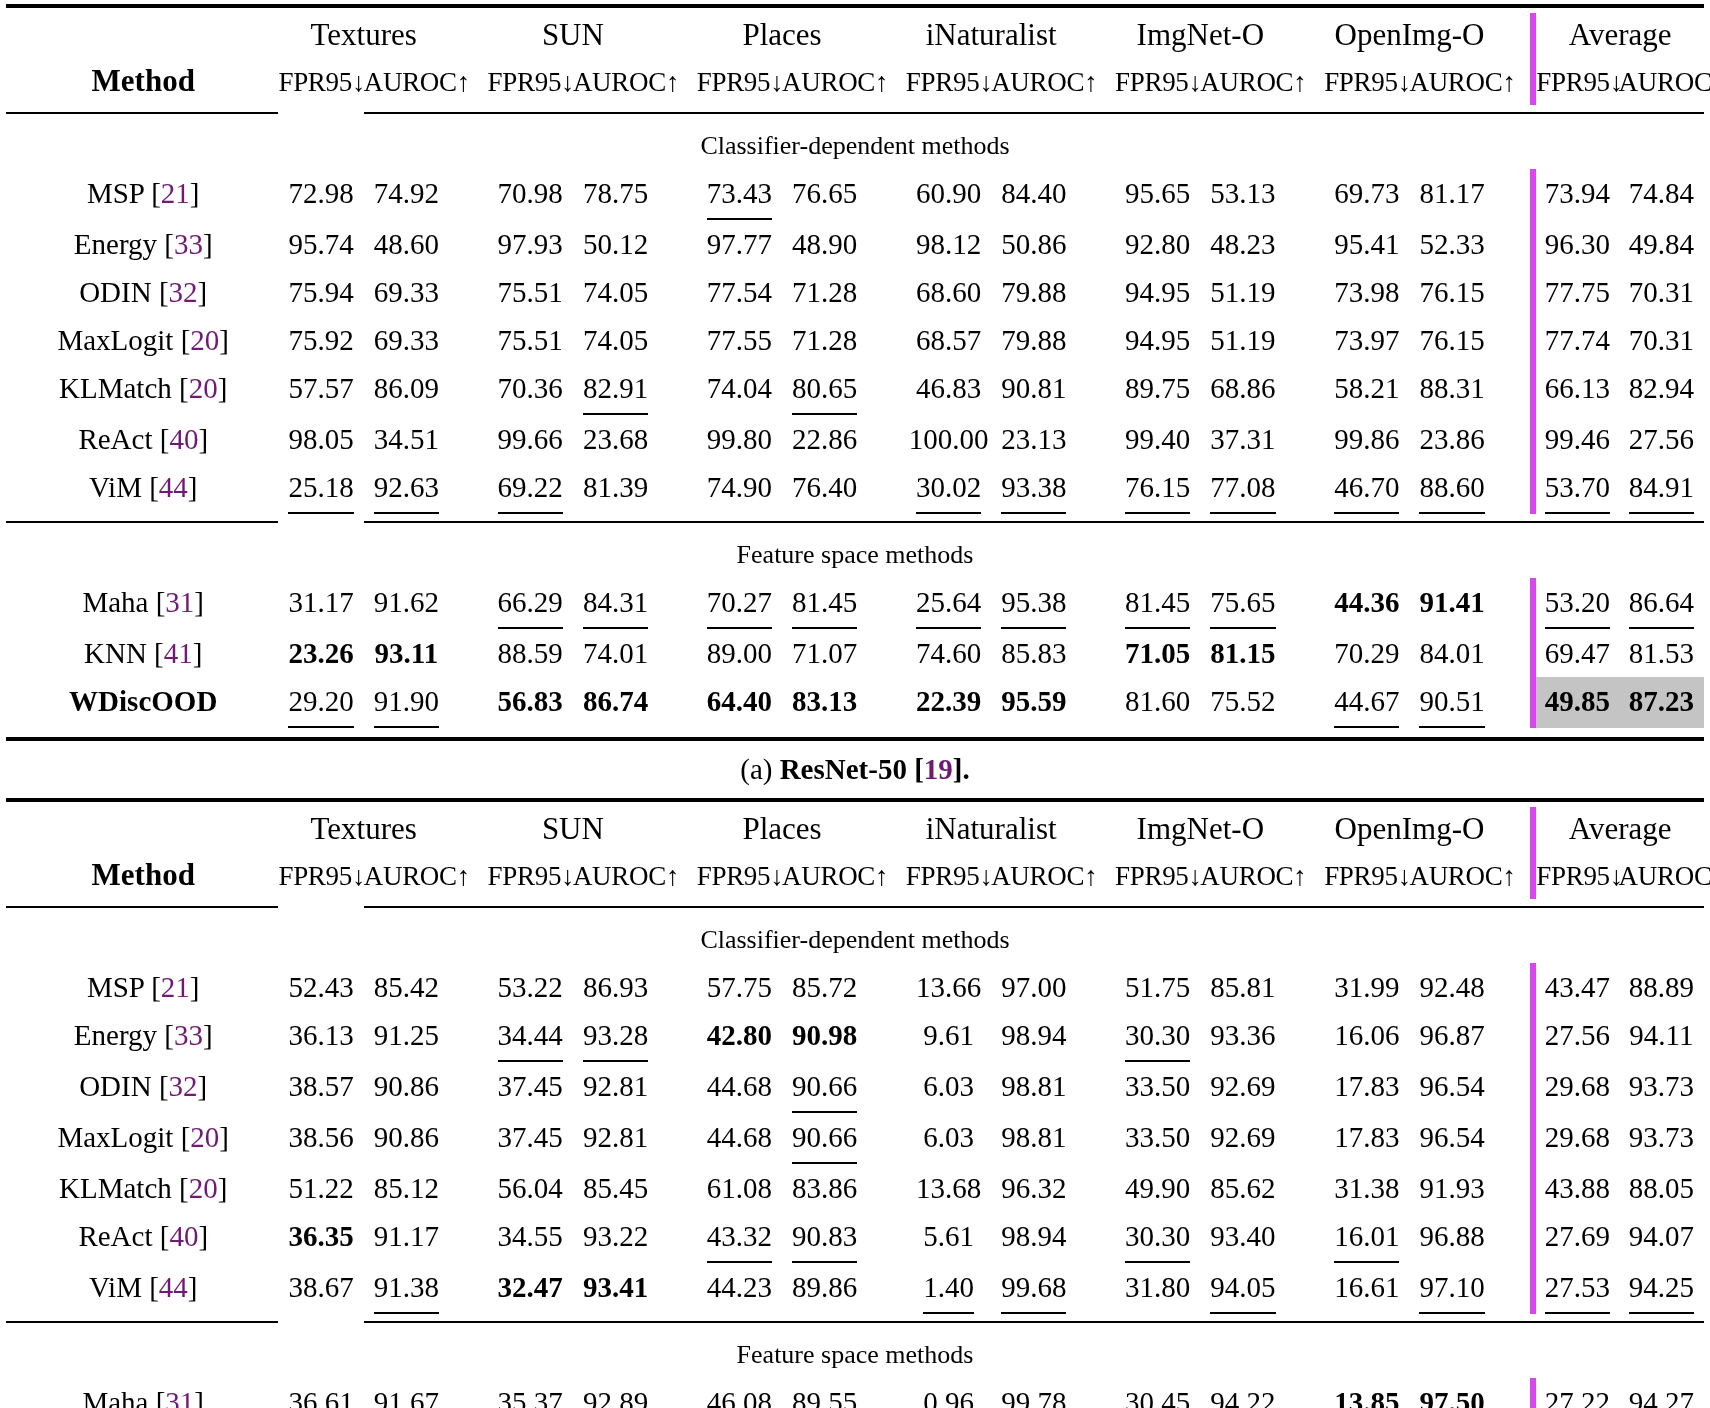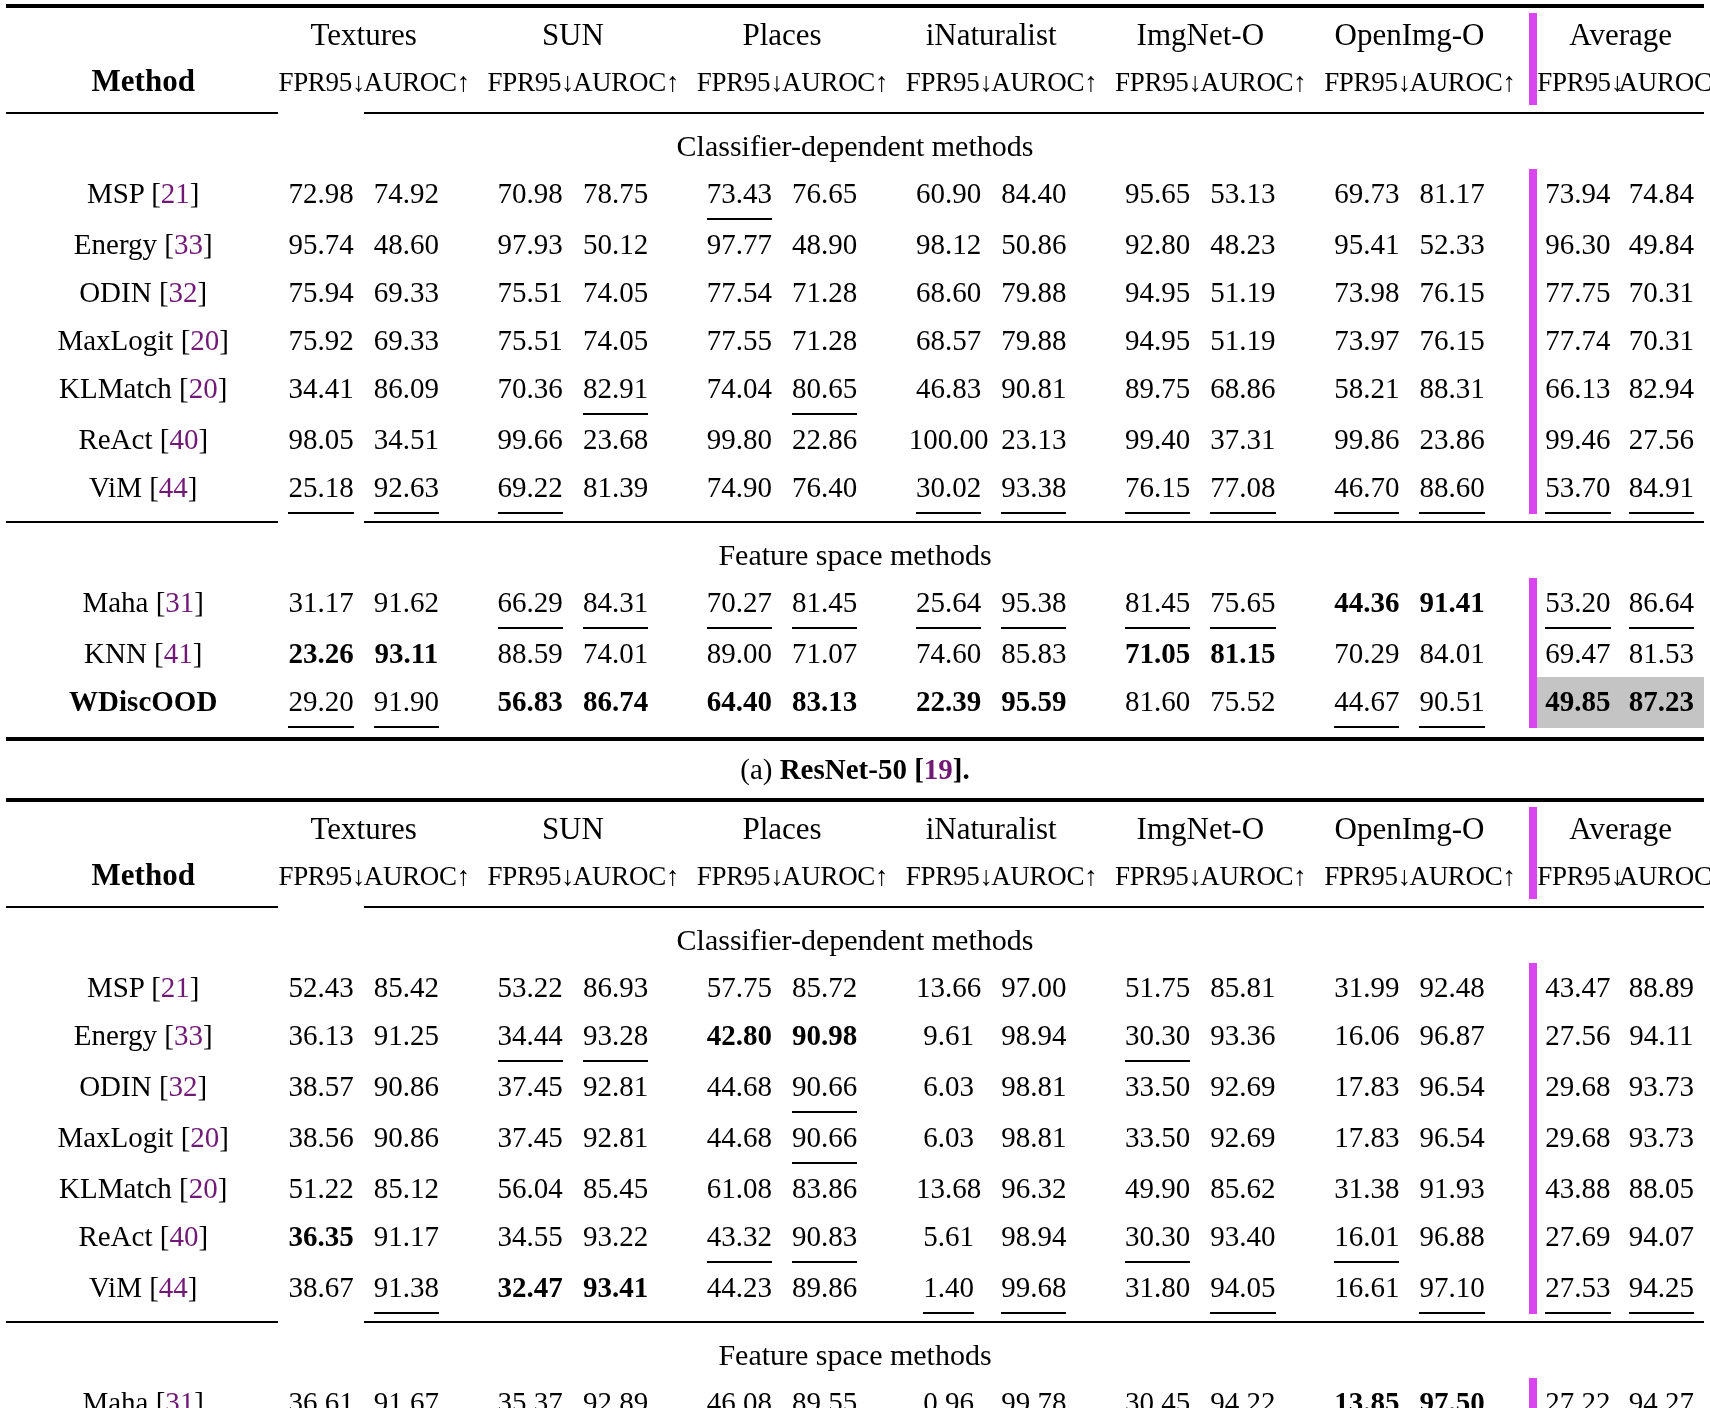--- a/index.html
+++ b/index.html
@@ -41,21 +41,21 @@
   col.c-gap    { width: 28px; }
 
   
   .rule-thick td, .rule-thick th { border-bottom: 4px solid #000; height: 4px; line-height: 0; font-size: 0; }
   .rule-thin td, .rule-thin th { border-bottom: 2px solid #000; height: 2px; line-height: 0; font-size: 0; }
   .spacer-sm td { height: 9px; line-height: 0; font-size: 0; }
   .spacer-xs td { height: 5px; line-height: 0; font-size: 0; }
 
   .grouphead {
     font-weight: bold;
-    font-size: 30px;
+    font-size: 26px;
     height: 46px;
     line-height: 46px;
   }
   .dsname {
     font-weight: bold;
     font-size: 31px;
     height: 44px;
     line-height: 44px;
   }
   .metric {
@@ -79,21 +79,21 @@
   }
   .bold { font-weight: bold; }
   .uline {
     display: inline-block;
     border-bottom: 2px solid #000;
     padding-bottom: 10px;
     line-height: 1;
   }
   .cite { color: #701a75; }
   .hl { background: #c4c4c4; }
-  .vbar { border-left: 8px solid #d946ef; }
+  .vbar { border-left: 6px solid #d946ef; }
   .caption {
     text-align: center;
     font-size: 29px;
     padding-top: 12px;
     padding-bottom: 8px;
   }
   .caption b { font-weight: bold; }
   td.norule { border-bottom: none; }
 </style>
 </head>
@@ -273,21 +273,21 @@
               <td class="datacell"><span>51.19</span></td>
               <td></td>
               <td class="datacell"><span>73.97</span></td>
               <td class="datacell"><span>76.15</span></td>
               <td></td>
               <td class="datacell vbar"><span>77.74</span></td>
               <td class="datacell"><span>70.31</span></td>
             </tr>
             <tr>
               <td class="methodcell"><span>KLMatch </span><span>[<span class="cite">20</span>]</span></td>
-              <td class="datacell"><span>34.41</span></td>
+              <td class="datacell"><span>57.57</span></td>
               <td class="datacell"><span>86.09</span></td>
               <td></td>
               <td class="datacell"><span>70.36</span></td>
               <td class="datacell"><span class="uline">82.91</span></td>
               <td></td>
               <td class="datacell"><span>74.04</span></td>
               <td class="datacell"><span class="uline">80.65</span></td>
               <td></td>
               <td class="datacell"><span>46.83</span></td>
               <td class="datacell"><span>90.81</span></td>

